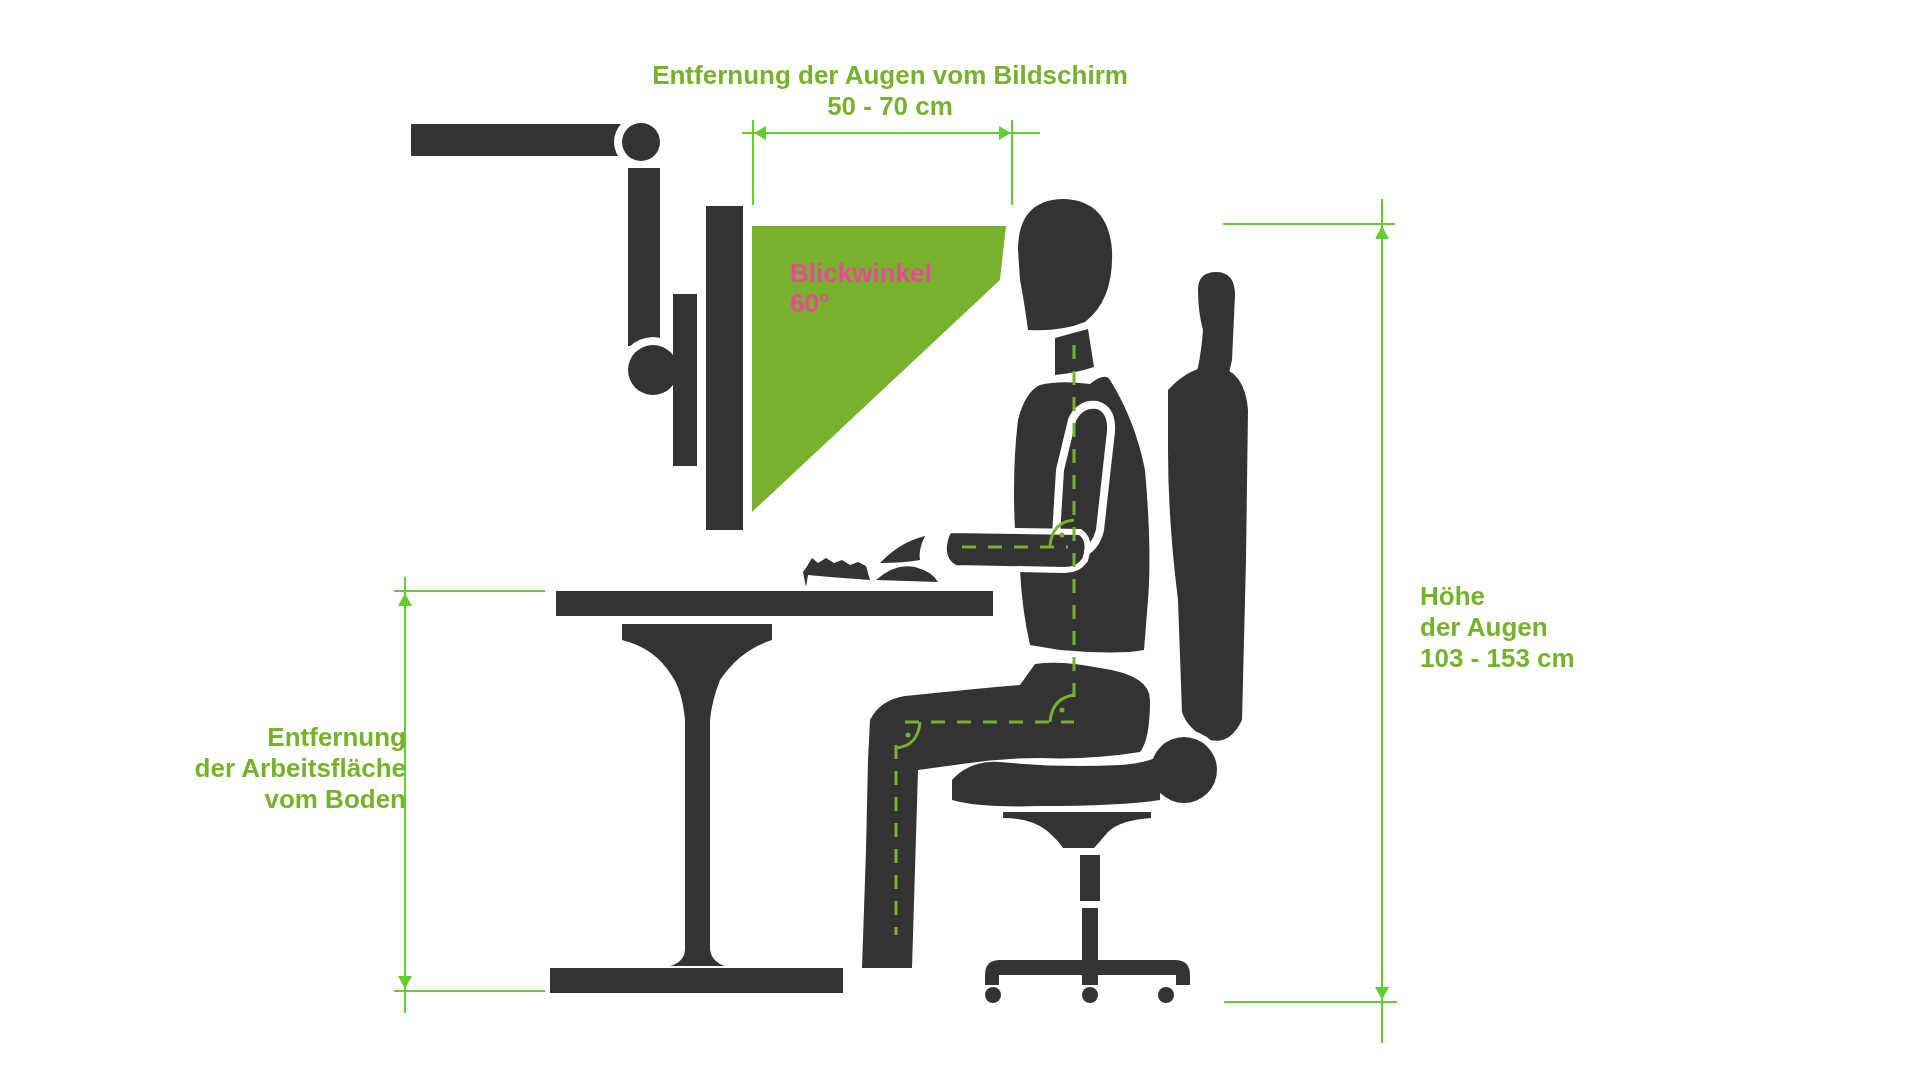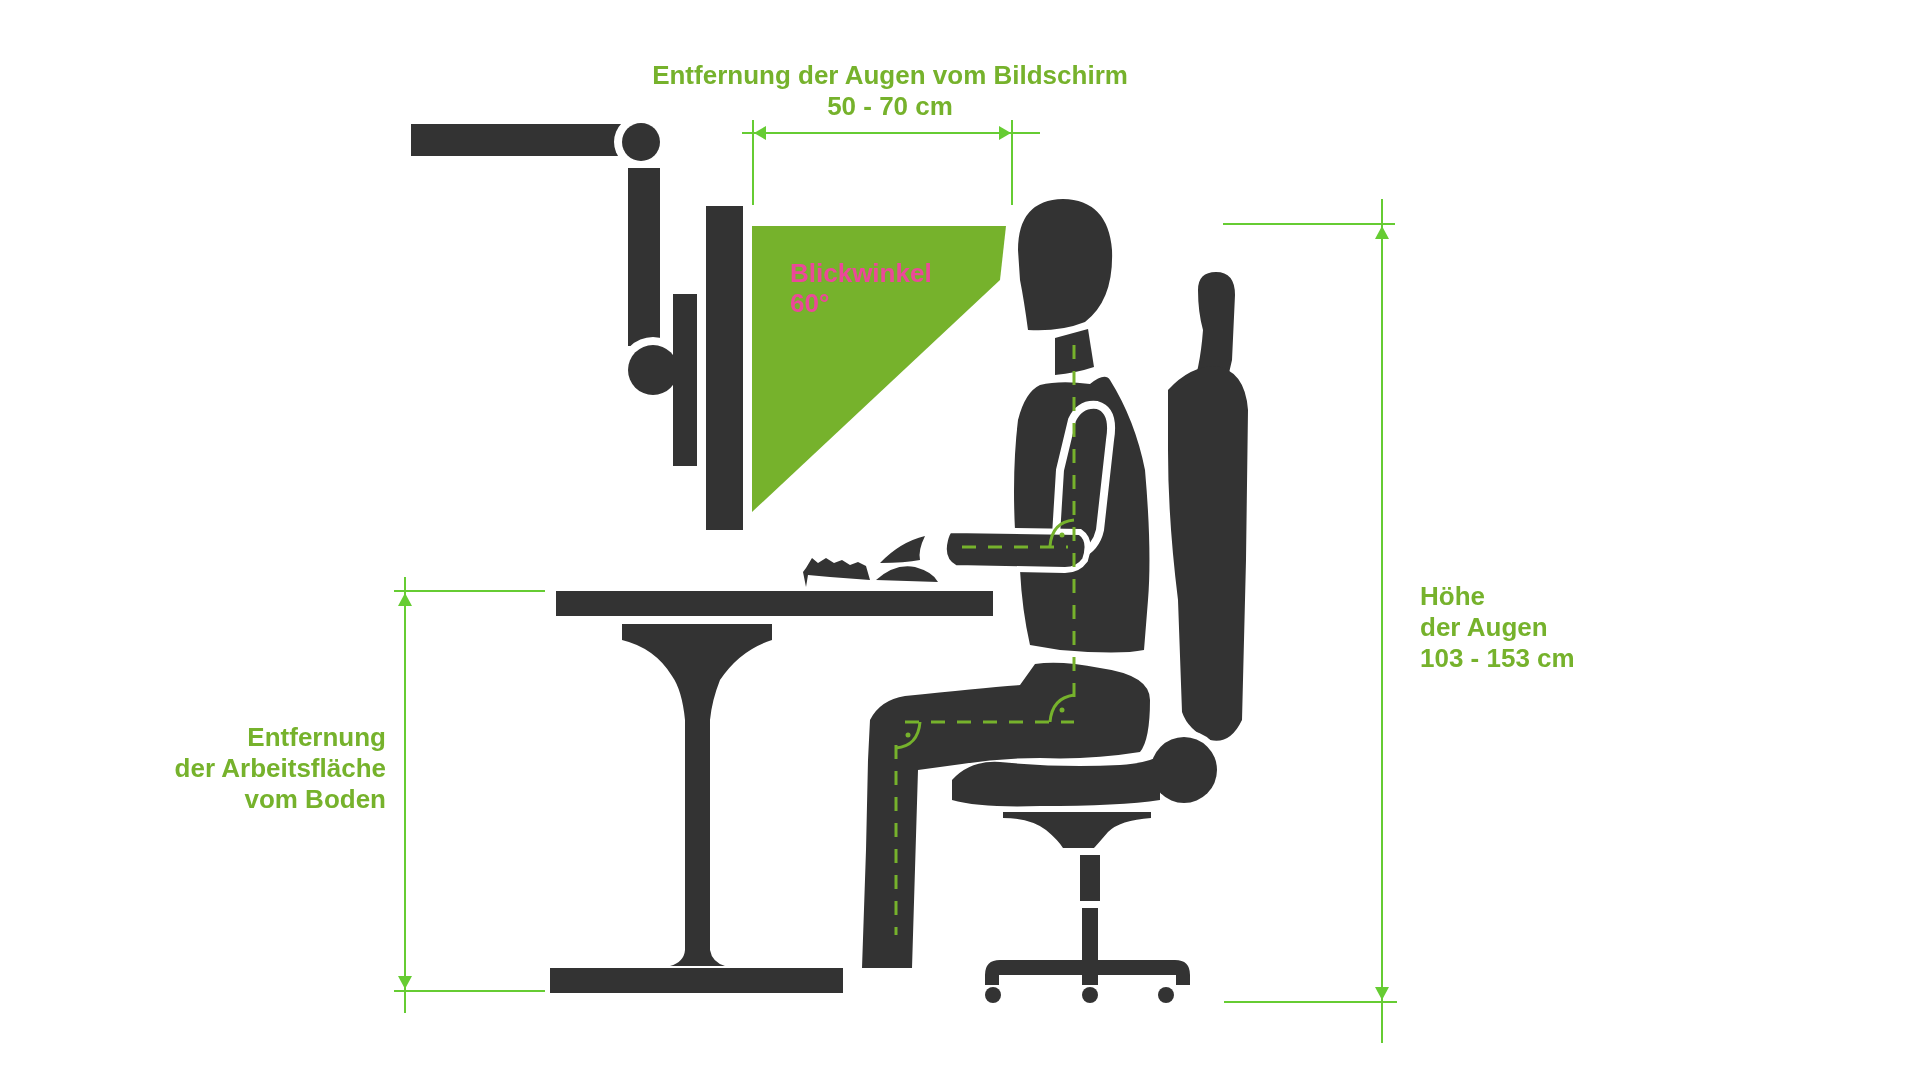--- a/index.html
+++ b/index.html
@@ -2,21 +2,21 @@
 <html><head>
   <meta charset="utf-8">
   <style>
     html, body { margin: 0; padding: 0; background: #ffffff; }
     body { width: 1920px; height: 1080px; position: relative; overflow: hidden;
            font-family: "Liberation Sans", "DejaVu Sans", sans-serif; }
     #stage { position: absolute; left: 0; top: 0; width: 1920px; height: 1080px; }
     .lbl { position: absolute; font-weight: bold; color: #76b22c; font-size: 26px; line-height: 31px; white-space: nowrap; }
     .lbl div { display: block; }
     #lbl-top { left: 560px; top: 60px; width: 660px; text-align: center; }
-    #lbl-left { left: 56px; top: 722px; width: 330px; text-align: right; }
+    #lbl-left { left: 76px; top: 722px; width: 330px; text-align: right; }
     #lbl-right { left: 1420px; top: 540px; text-align: left; margin-top: 41px; }
     #lbl-angle { left: 790px; top: 258px; color: #ec4899; font-size: 26px; line-height: 30px; text-align: left; }
   </style>
 </head>
 <body>
 
 <svg id="stage" viewBox="0 0 1920 1080" width="1920" height="1080" xmlns="http://www.w3.org/2000/svg">
 
   <g fill="#333333">
     <rect x="411" y="124" width="215" height="32"></rect>

